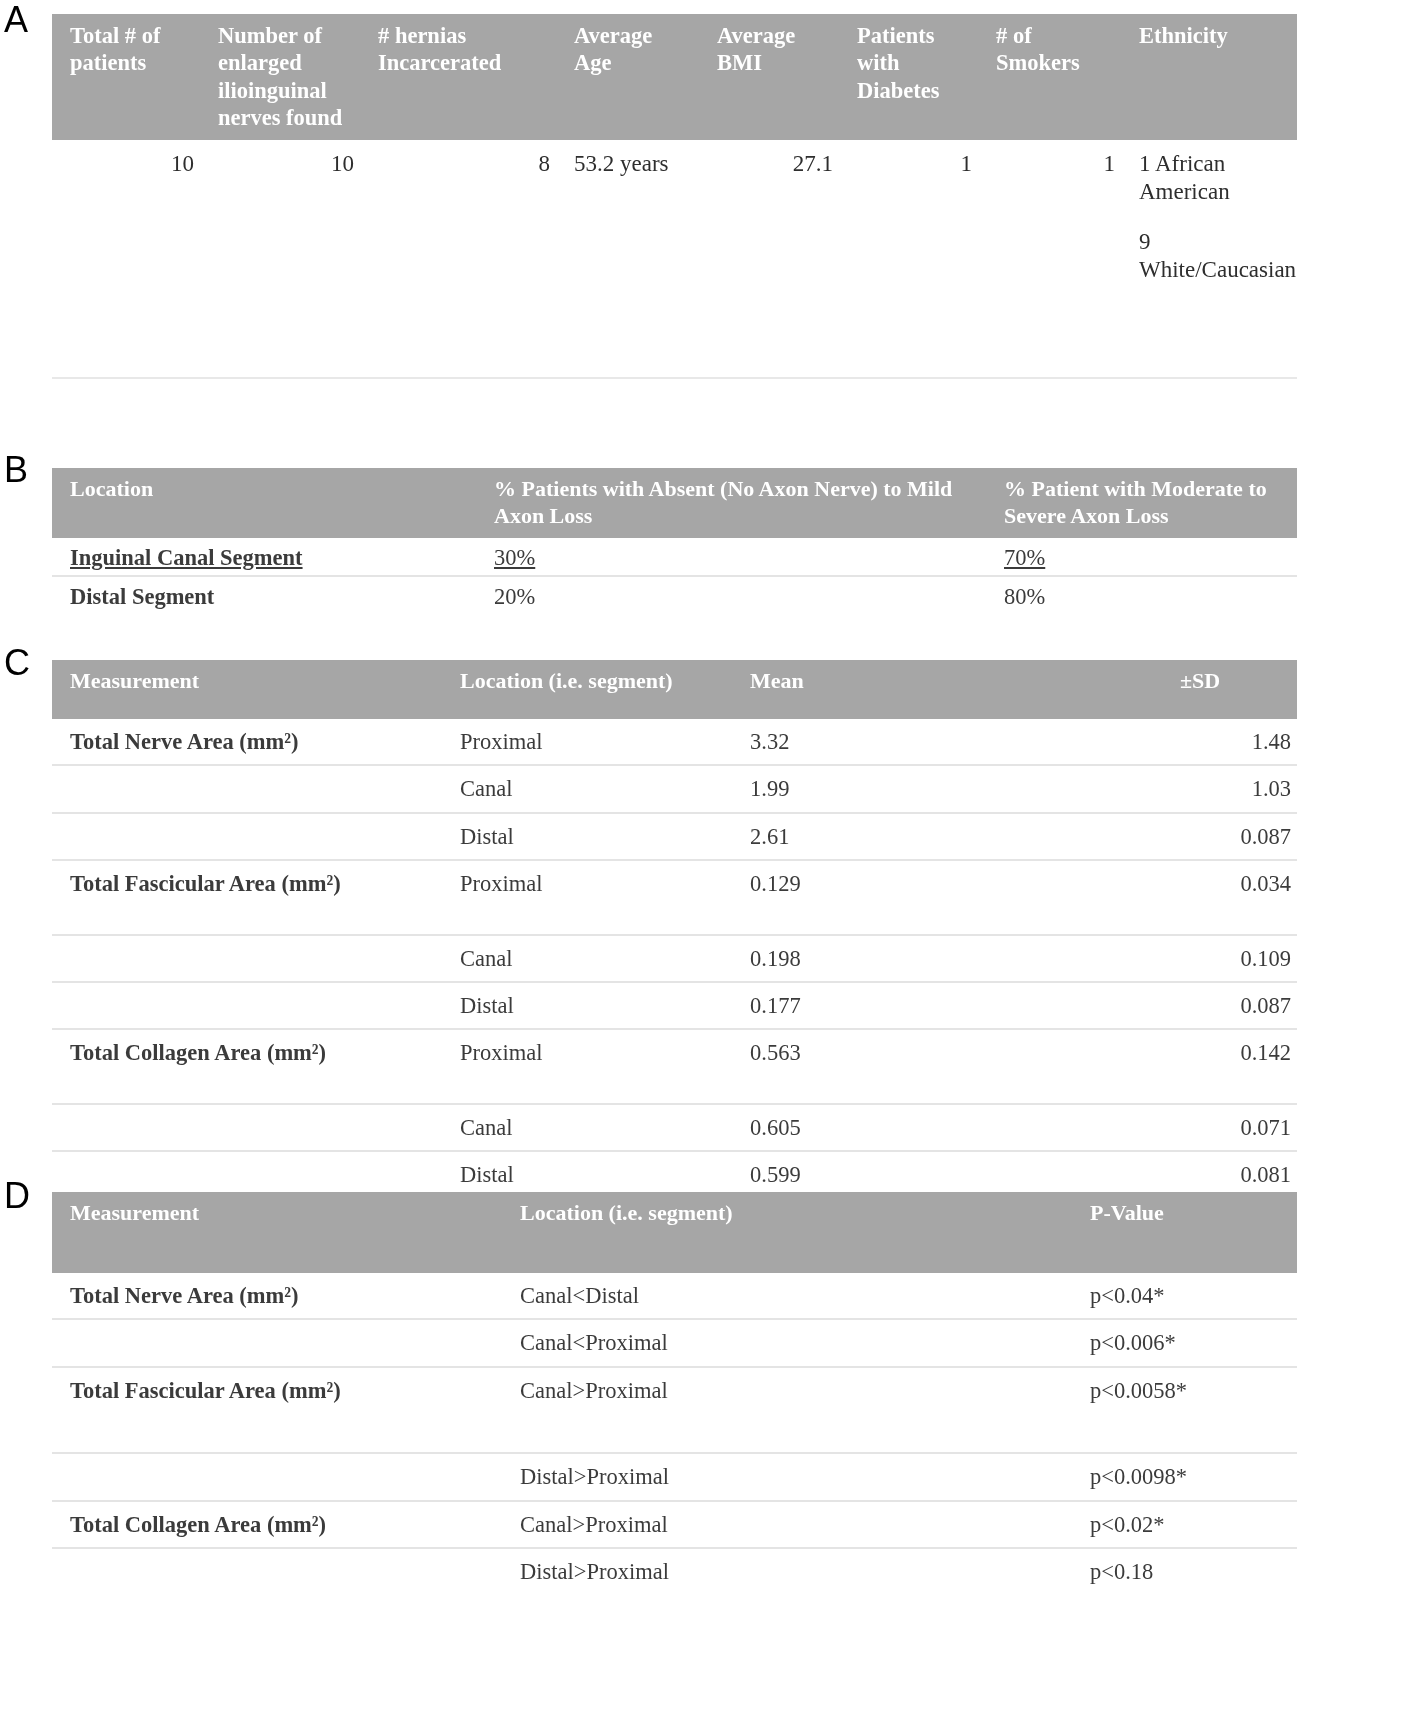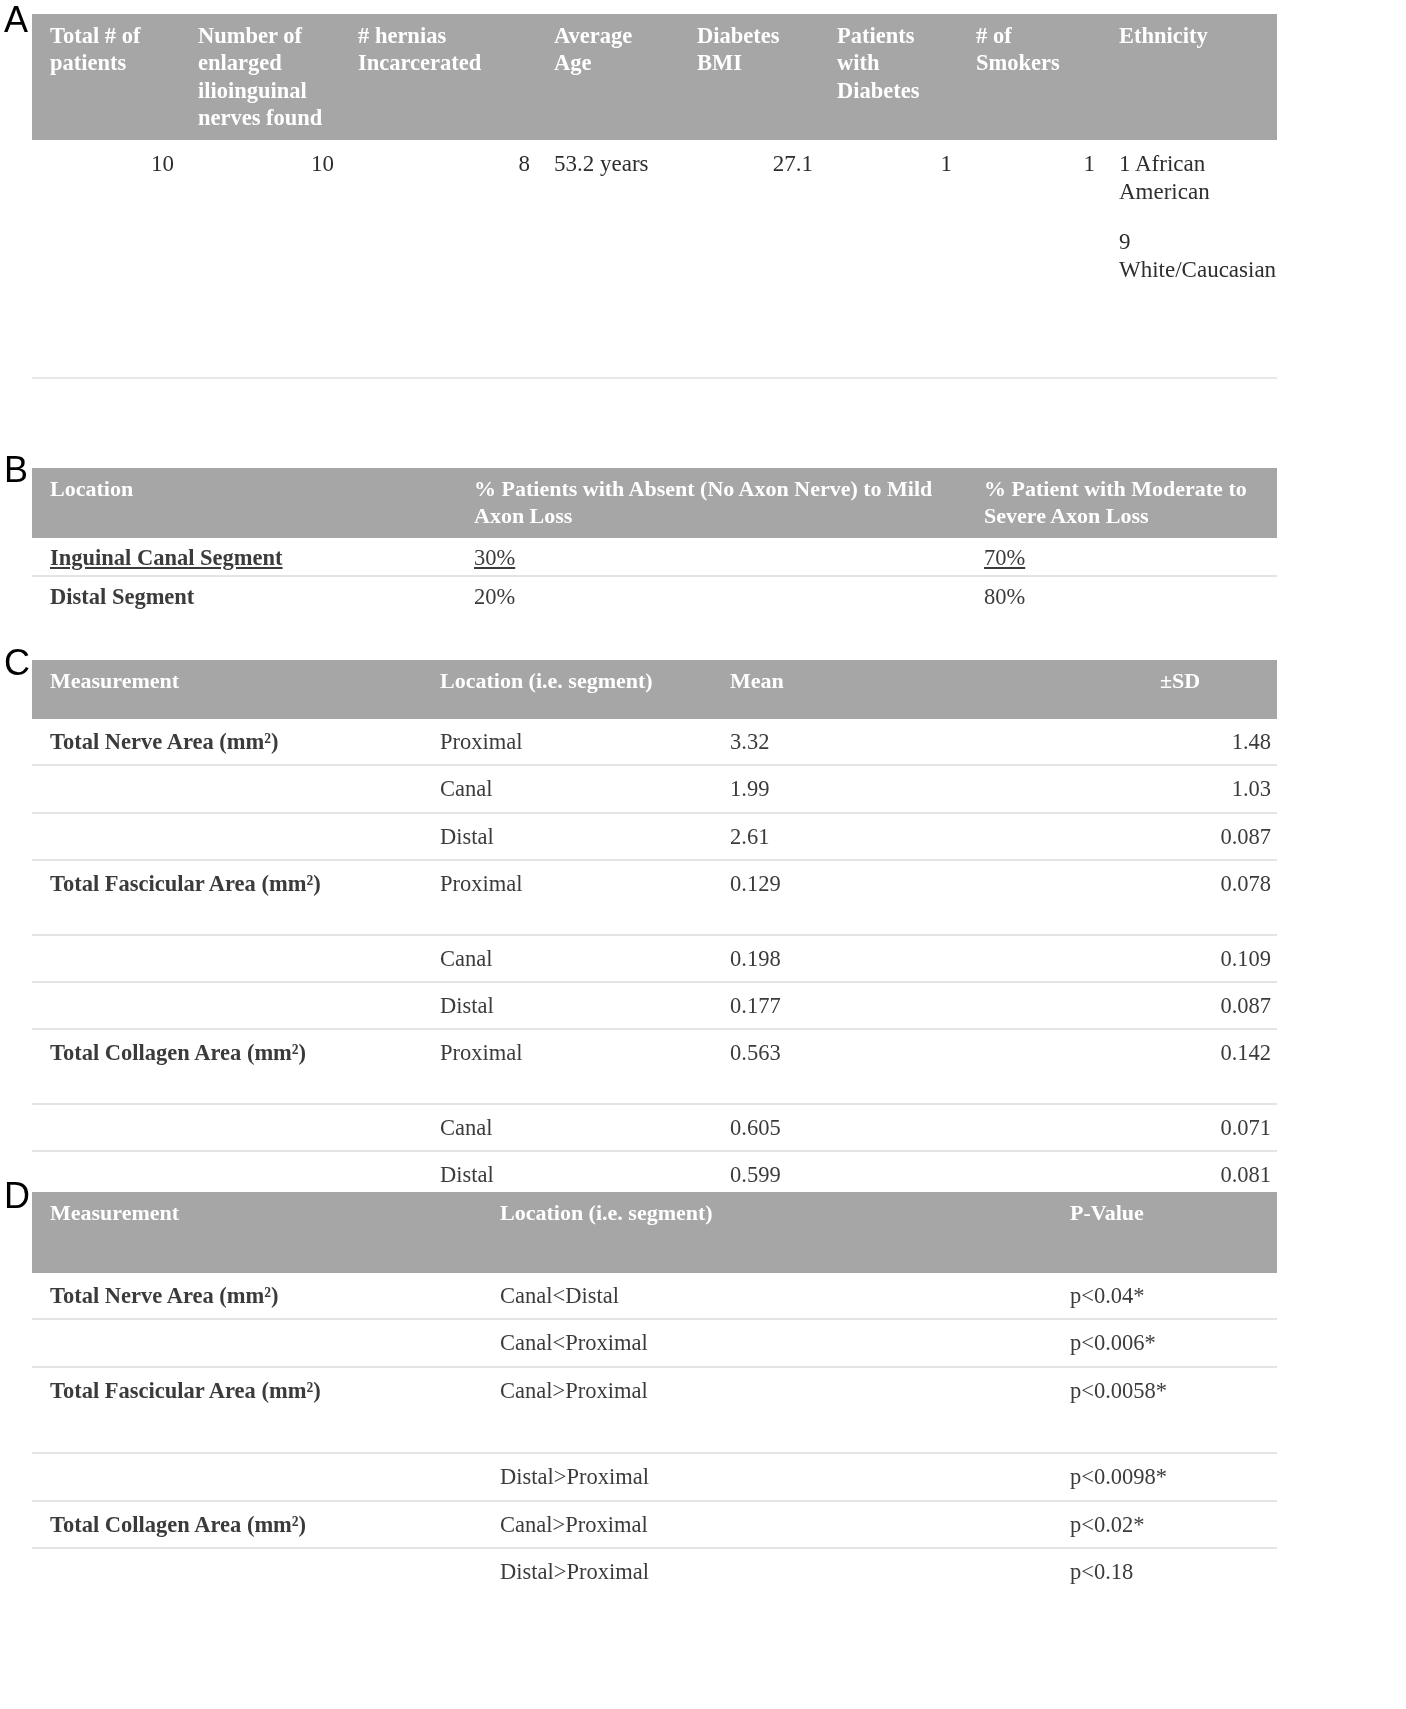--- a/index.html
+++ b/index.html
@@ -28,21 +28,21 @@
     font-family: "Liberation Sans", sans-serif;
     font-size: 36px;
     font-weight: 400;
     color: #000000;
     line-height: 1;
     letter-spacing: 0px;
   }
 
   table.tbl {
     position: absolute;
-    left: 32px;
+    left: 52px;
     border-collapse: collapse;
     width: 1245px;
     table-layout: fixed;
     font-size: 23px;
   }
 
   table.tbl th {
     background: #a6a6a6;
     color: #ffffff;
     font-weight: bold;
@@ -124,21 +124,21 @@
       <col style="width:139px">
       <col style="width:143px">
       <col style="width:176px">
     </colgroup>
     <thead>
       <tr>
         <th>Total # of patients</th>
         <th>Number of enlarged ilioinguinal nerves found</th>
         <th># hernias Incarcerated</th>
         <th>Average Age</th>
-        <th>Diabetes BMI</th>
+        <th>Average BMI</th>
         <th>Patients with Diabetes</th>
         <th># of Smokers</th>
         <th>Ethnicity</th>
       </tr>
     </thead>
     <tbody>
       <tr class="data-row tall">
         <td class="num-right">10</td>
         <td class="num-right">10</td>
         <td class="num-right">8</td>
@@ -219,21 +219,21 @@
       <tr>
         <td class="bold-cell"></td>
         <td>Distal</td>
         <td>2.61</td>
         <td class="num-right">0.087</td>
       </tr>
       <tr class="row-tall">
         <td class="bold-cell">Total Fascicular Area (mm²)</td>
         <td>Proximal</td>
         <td>0.129</td>
-        <td class="num-right">0.078</td>
+        <td class="num-right">0.034</td>
       </tr>
       <tr>
         <td class="bold-cell"></td>
         <td>Canal</td>
         <td>0.198</td>
         <td class="num-right">0.109</td>
       </tr>
       <tr>
         <td class="bold-cell"></td>
         <td>Distal</td>

